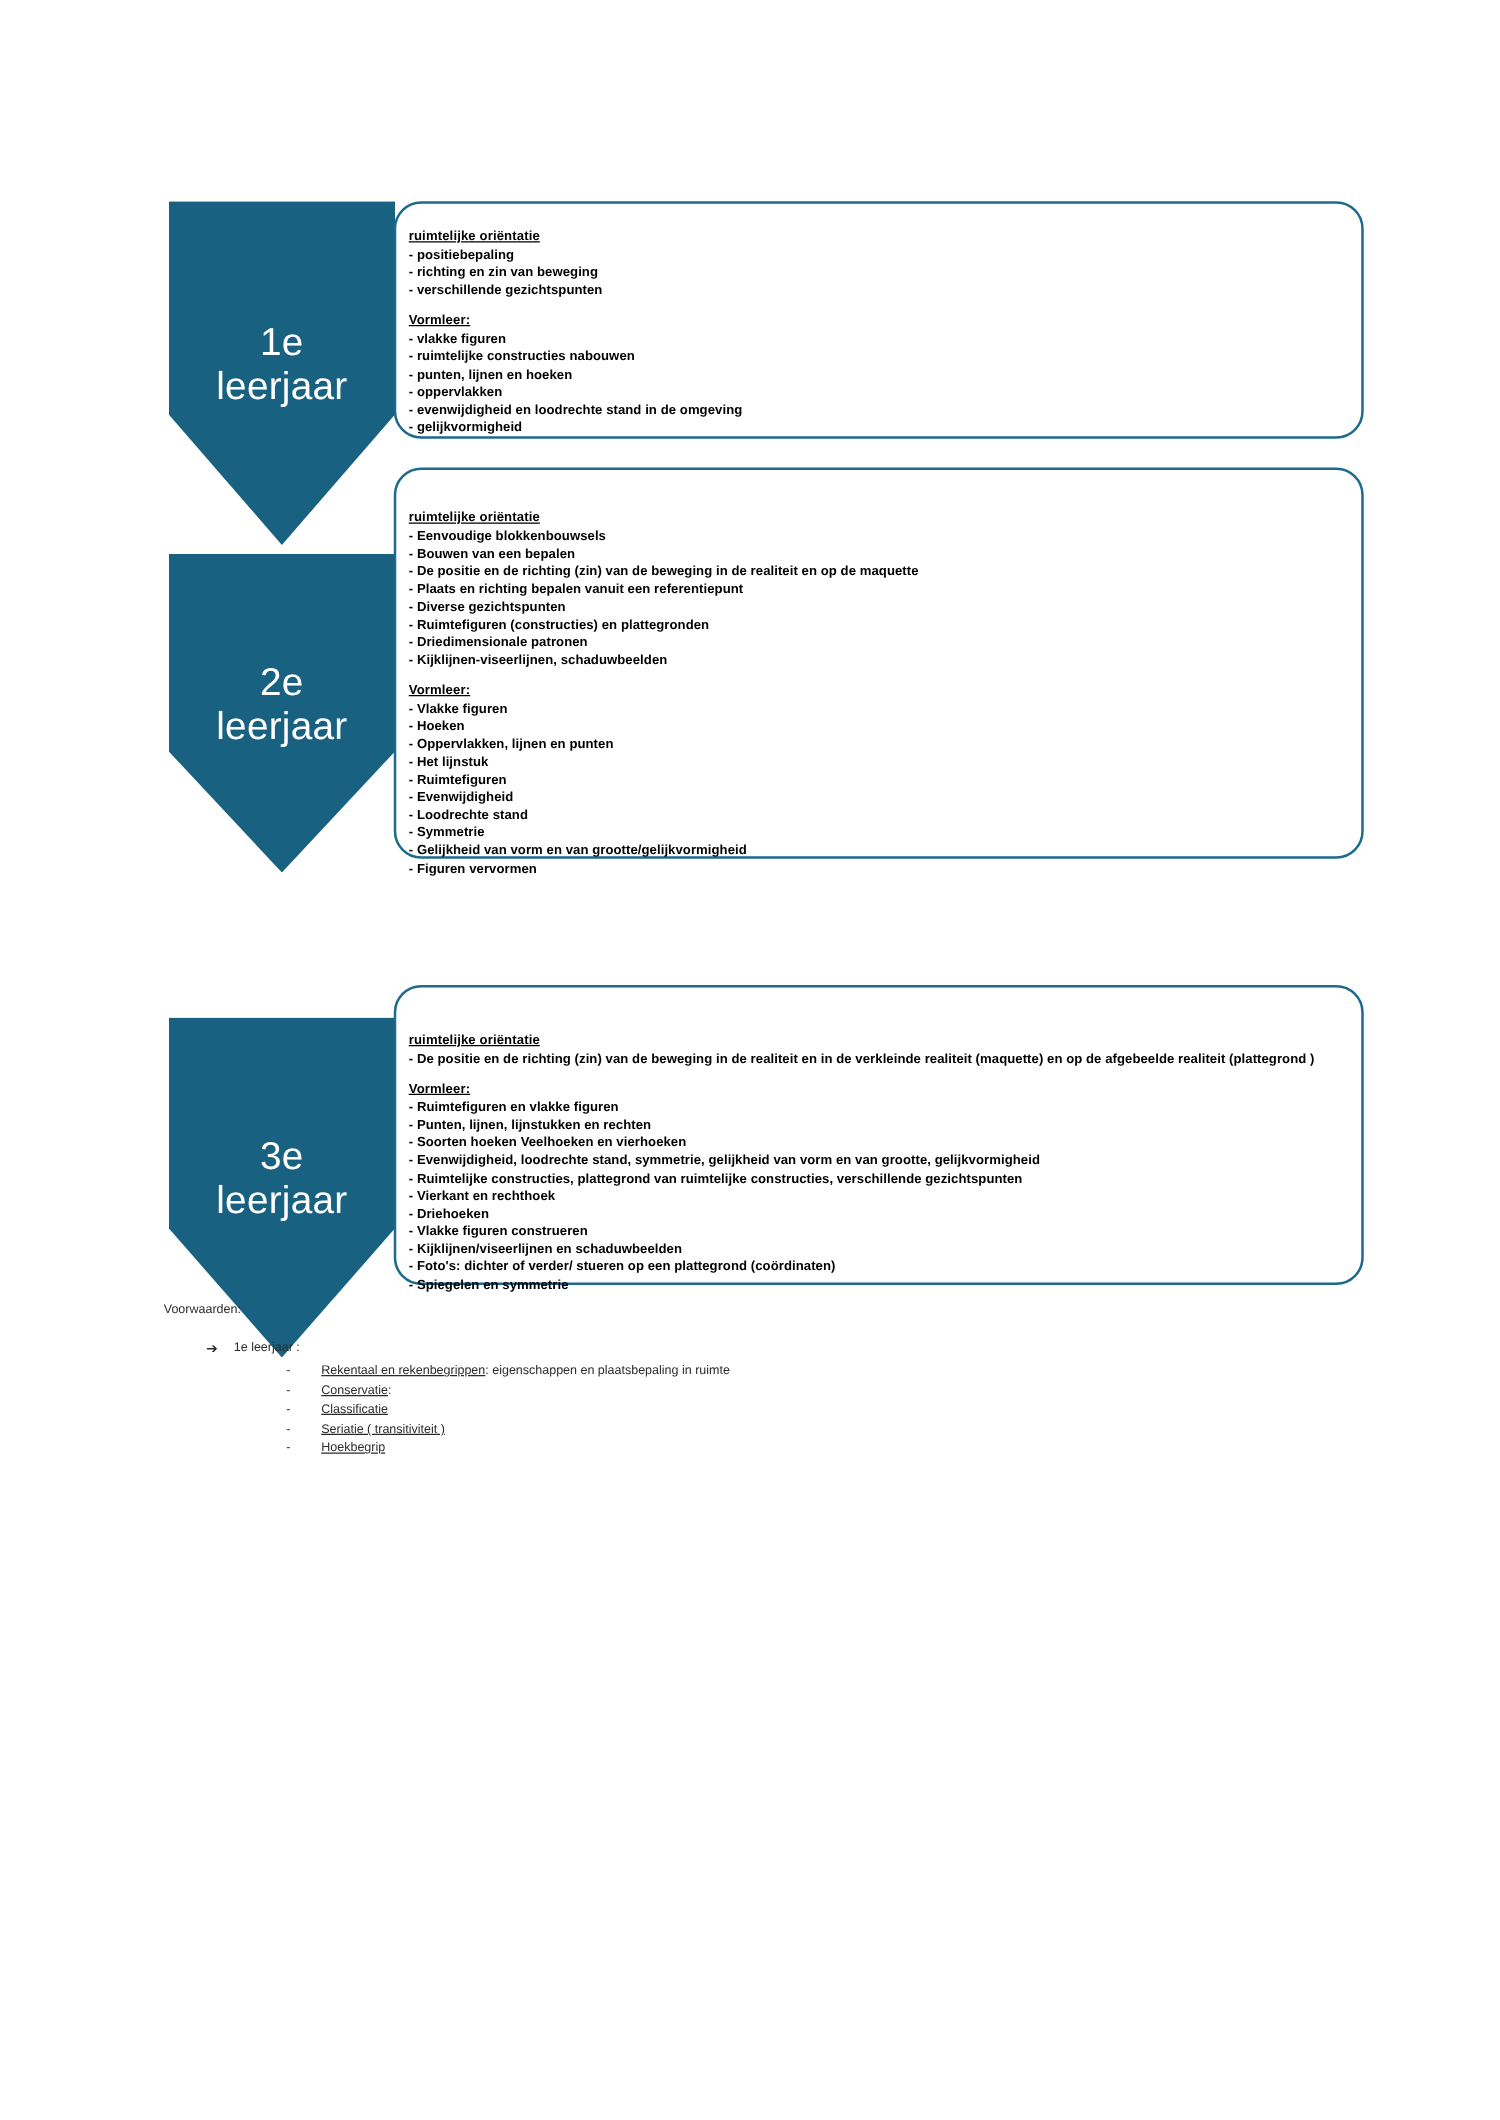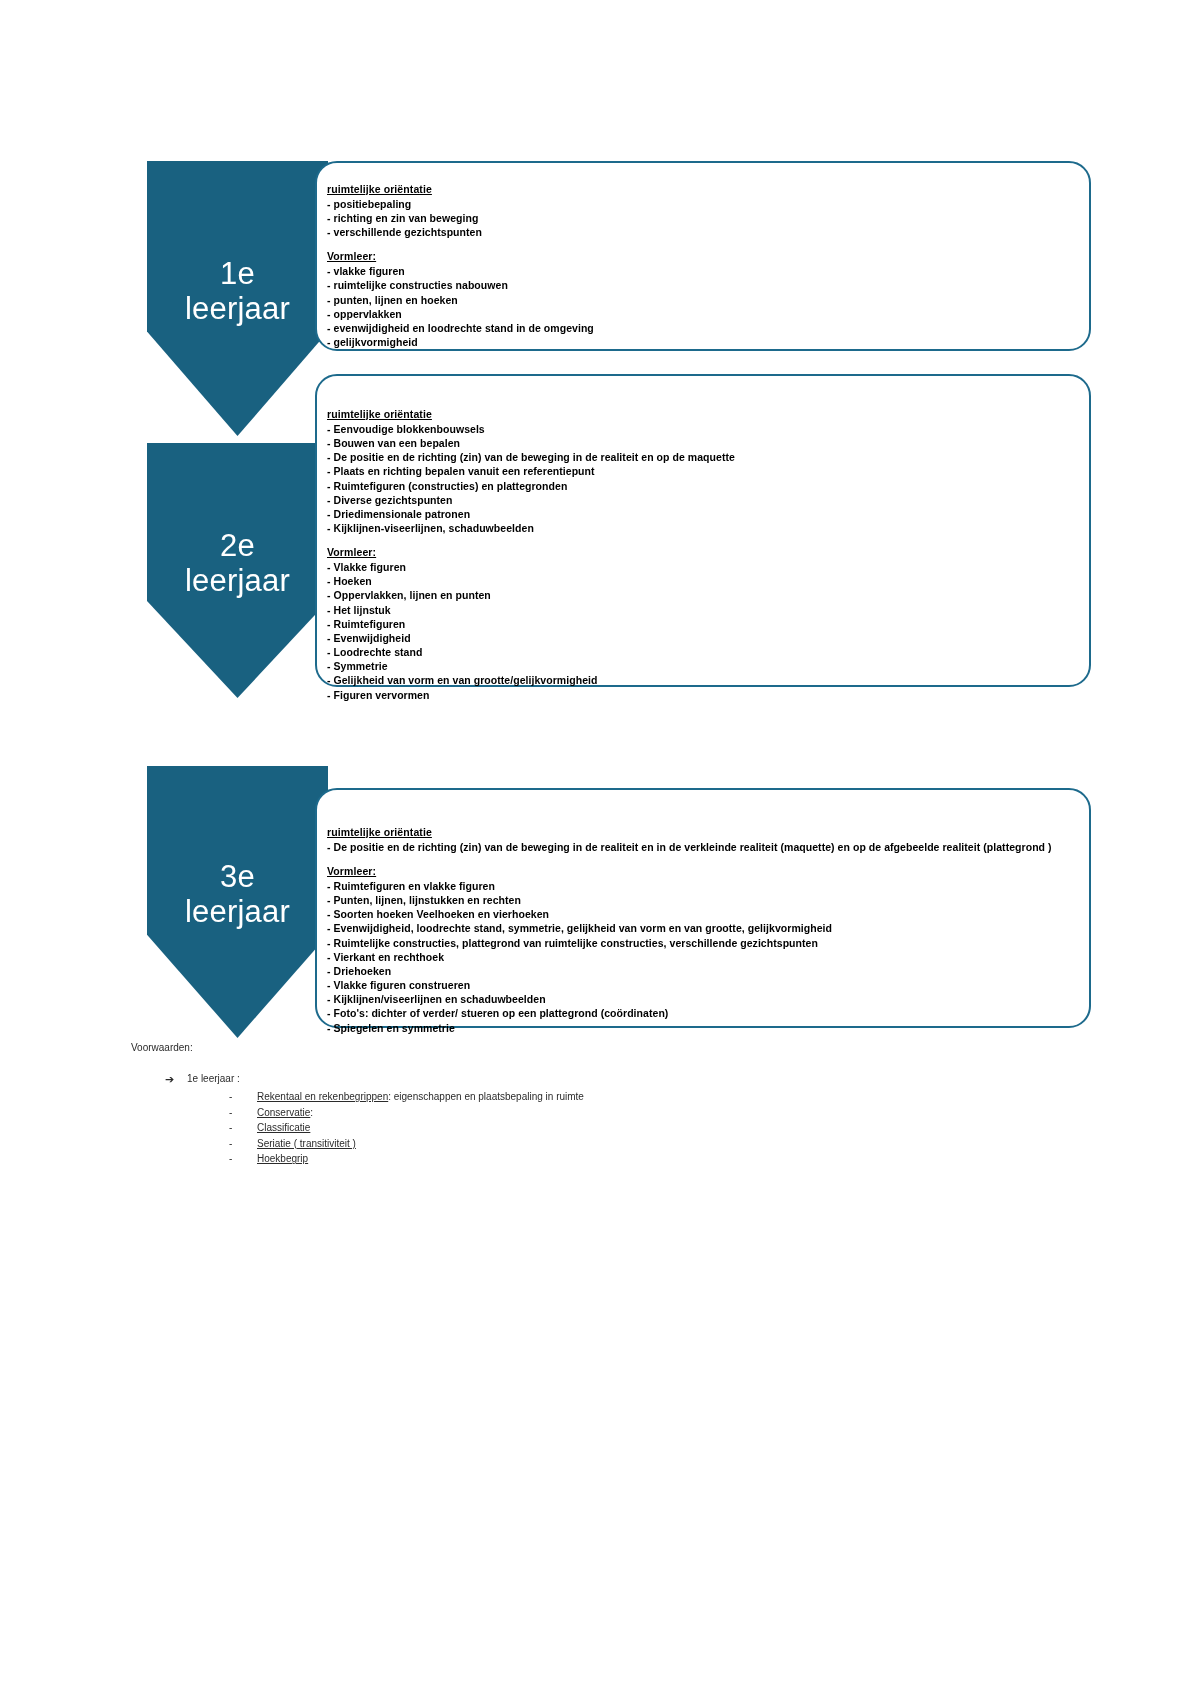--- a/index.html
+++ b/index.html
@@ -23,21 +23,21 @@
     height: 1696px;
   }
 
   
   .row {
     position: absolute;
   }
 
   .chevron {
     position: absolute;
-    left: 16px;
+    left: 4px;
     top: 0;
     background: #196180;
     display: flex;
     align-items: center;
     justify-content: center;
     clip-path: polygon(0% 0%, 50% 0%, 50% 0%, 100% 0%, 100% 62%, 50% 100%, 0% 62%);
     -webkit-clip-path: polygon(0% 0%, 100% 0%, 100% 62%, 50% 100%, 0% 62%);
   }
 
   .chevron-label {
@@ -171,42 +171,42 @@
 leerjaar</div>
     </div>
     <div class="databox" style="left:184px; top:-69px; width:776px; height:313px;">
       <div class="box-inner">
         <div style="height:26px"></div>
         <div class="sect-head">ruimtelijke oriëntatie</div>
         <div class="bullet">- Eenvoudige blokkenbouwsels</div>
         <div class="bullet">- Bouwen van een bepalen</div>
         <div class="bullet">- De positie en de richting (zin) van de beweging in de realiteit en op de maquette</div>
         <div class="bullet">- Plaats en richting bepalen vanuit een referentiepunt</div>
+        <div class="bullet">- Diverse gezichtspunten</div>
         <div class="bullet">- Ruimtefiguren (constructies) en plattegronden</div>
-        <div class="bullet">- Diverse gezichtspunten</div>
         <div class="bullet">- Driedimensionale patronen</div>
         <div class="bullet">- Kijklijnen-viseerlijnen, schaduwbeelden</div>
         <div class="sect-gap"></div>
         <div class="sect-head">Vormleer:</div>
         <div class="bullet">- Vlakke figuren</div>
         <div class="bullet">- Hoeken</div>
         <div class="bullet">- Oppervlakken, lijnen en punten</div>
         <div class="bullet">- Het lijnstuk</div>
         <div class="bullet">- Ruimtefiguren</div>
         <div class="bullet">- Evenwijdigheid</div>
         <div class="bullet">- Loodrechte stand</div>
         <div class="bullet">- Symmetrie</div>
         <div class="bullet">- Gelijkheid van vorm en van grootte/gelijkvormigheid</div>
         <div class="bullet">- Figuren vervormen</div>
       </div>
     </div>
   </div>
 
   <div class="row" style="left:131px; top:766px; width:960px; height:270px;">
-    <div class="chevron" style="width:181px; height:272px;">
+    <div class="chevron" style="width:181px; height:272px;margin-top:48px;">
       <div class="chevron-label">3e
 leerjaar</div>
     </div>
     <div class="databox" style="left:184px; top:22px; width:776px; height:240px;">
       <div class="box-inner">
         <div style="height:30px"></div>
         <div class="sect-head">ruimtelijke oriëntatie</div>
         <div class="bullet">- De positie en de richting (zin) van de beweging in de realiteit en in de verkleinde realiteit (maquette) en op de afgebeelde realiteit (plattegrond )</div>
         <div class="sect-gap"></div>
         <div class="sect-head">Vormleer:</div>

